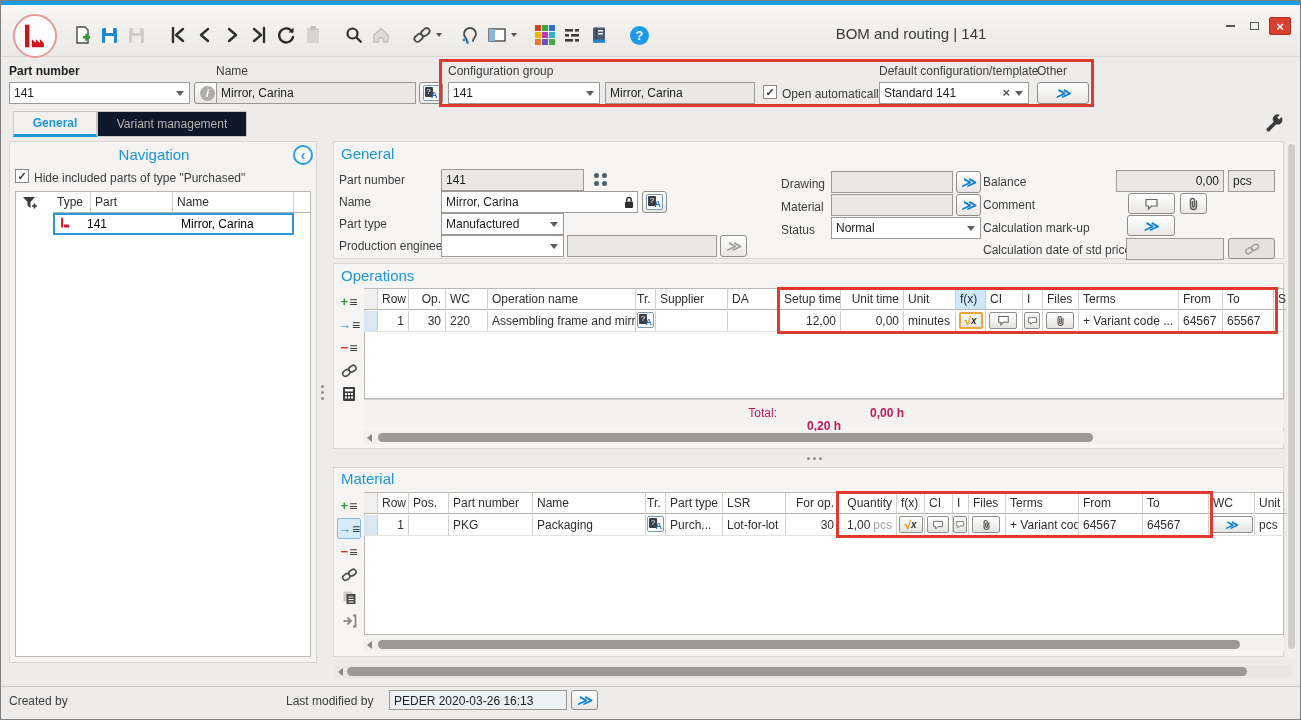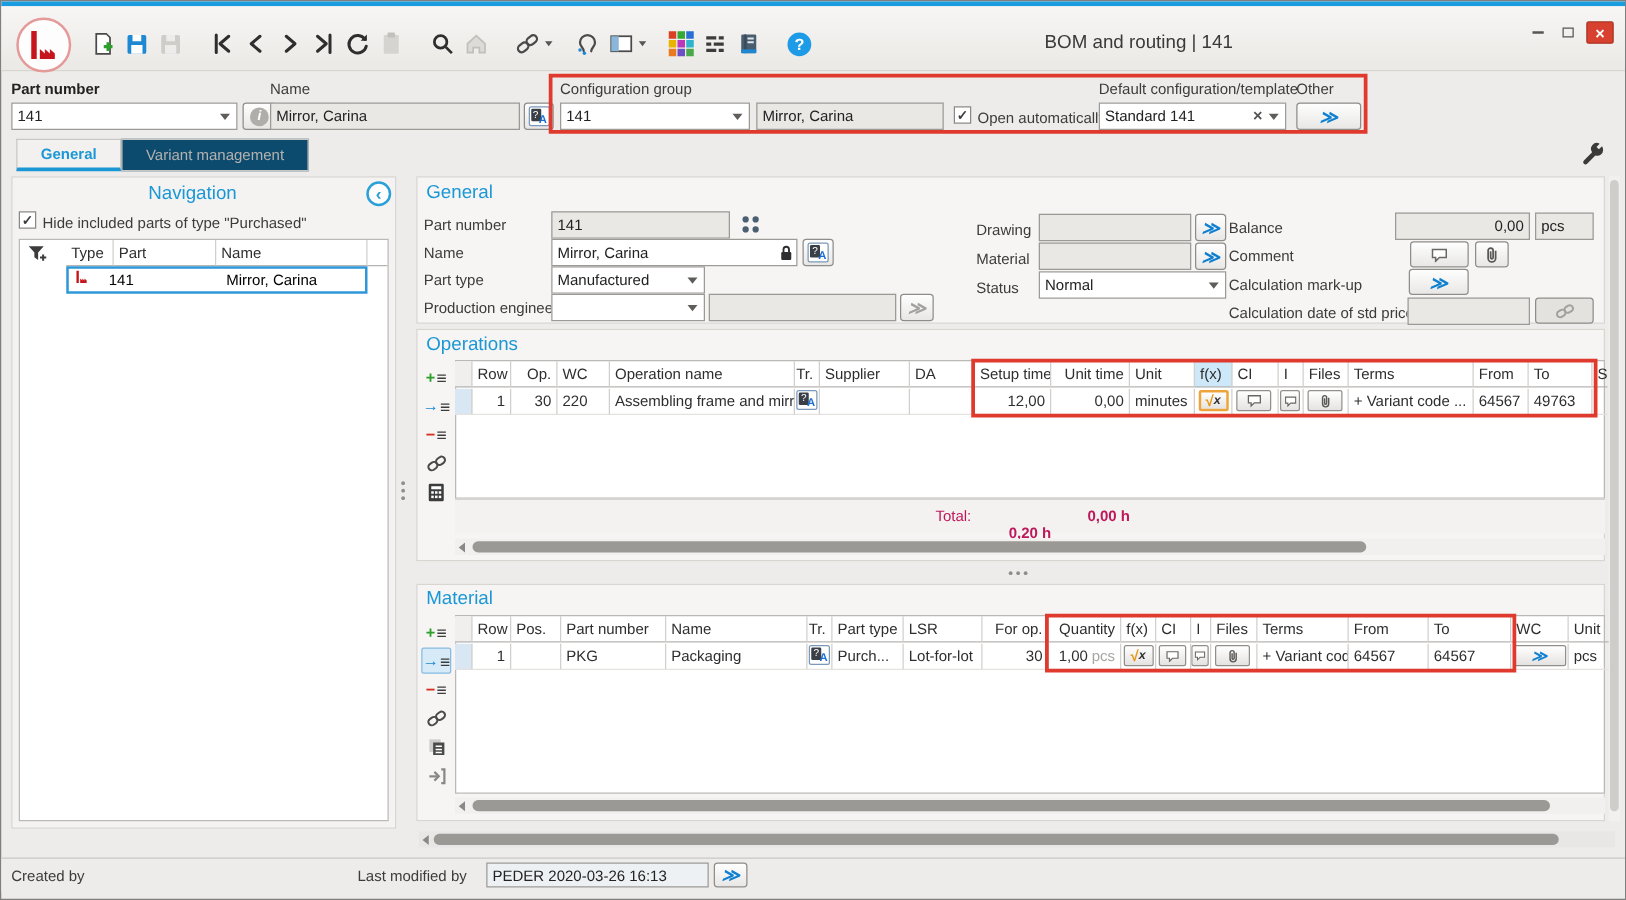--- a/index.html
+++ b/index.html
@@ -30,21 +30,21 @@
   .clr { position:absolute; right:18px; top:2px; color:#555; font-size:13px; font-weight:bold; }
   .btn { position:absolute; border:1px solid #8f8d8a; background:linear-gradient(#fefefe,#e8e7e5); border-radius:3px; display:flex; align-items:center; justify-content:center; font-size:12px; cursor:default; }
   .more { color:#0f7fd0; font-weight:bold; font-style:italic; font-size:14px; line-height:1; }
   .more.gray { color:#a3a19e; }
   .cb { position:absolute; width:14px; height:14px; border:1px solid #8a8886; background:#fff; display:flex; align-items:center; justify-content:center; font-size:11px; color:#3c3c3c; font-weight:bold; }
   .hl { position:absolute; border:3px solid #e03a2e; pointer-events:none; z-index:50; }
 
   .tabs { position:absolute; top:110px; left:0; right:0; height:26px; }
   .tab { position:absolute; top:0; height:26px; display:flex; align-items:center; justify-content:center; font-size:12px; border:1px solid #c9c7c4; }
   .tab.active { background:#f2f1ef; color:#1b97d6; font-weight:bold; border-bottom:3px solid #1b97d6; }
-  .tab.disabled { background:#0c4a6e; color:#b4b2af; }
+  .tab.disabled { background:#0f172a; color:#b4b2af; }
 
   .panel { position:absolute; background:#f6f5f3; border:1px solid #d8d6d3; }
   .ptitle { position:absolute; font-size:15px; color:#1b97d6; white-space:nowrap; }
   .navtitle { position:absolute; font-size:15px; color:#1b97d6; text-align:center; }
   .tblbody { position:absolute; background:#fff; border:1px solid #bbb9b6; }
   .trow { position:absolute; display:flex; }
   .hc, .dc { height:21px; border-right:1px solid #d2d0cd; font-size:12px; color:#2e2e2e; padding:3px 4px; white-space:nowrap; overflow:hidden; flex:none; }
   .hc { border-bottom:1px solid #b7b5b2; }
   .dc { border-bottom:1px solid #e4e2df; }
   .rt2 { text-align:right; }
@@ -481,21 +481,21 @@
             <path d="M2 1.5h11v6.5H7.5L4.5 11V8H2z" fill="#fff" stroke="#6a6866" stroke-width="1.2"></path>
           </svg>
         </span></span>
     <span class="dc" style="width:36px; padding:2px 3px;"><span class="mbtn" style="min-width:28px;">
           <svg width="9" height="12" viewBox="0 0 11 14" fill="none" stroke="#5a5856" stroke-width="1.4">
             <path d="M8.5 3.5v6a3 3 0 0 1-6 0v-6a2 2 0 0 1 4 0v5.5a1 1 0 0 1-2 0V4"></path>
           </svg>
         </span></span>
     <span class="dc" style="width:100px;">+ Variant code ...</span>
     <span class="dc" style="width:44px;">64567</span>
-    <span class="dc" style="width:51px;">49763</span>
+    <span class="dc" style="width:51px;">65567</span>
     <span class="dc" style="width:12px; border-right:none;"></span>
   </div>
   <div class="hl" style="left:776px; top:286px; width:501px; height:47px;"></div>
   <div class="abs" style="left:363px; top:398px; width:920px; height:28px; background:#f3f2f0; border-top:1px solid #d5d3d0;"></div>
   <div class="total" style="left:700px; top:405px; width:76px; font-weight:normal;">Total:</div>
   <div class="total" style="left:780px; top:418px; width:60px;">0,20 h</div>
   <div class="total" style="left:845px; top:405px; width:58px;">0,00 h</div>
   <div class="hsb" style="left:363px; top:430px; width:920px;">
       <span class="tri-l"></span>
       <span class="thumb" style="left:14px; width:715px;"></span>

